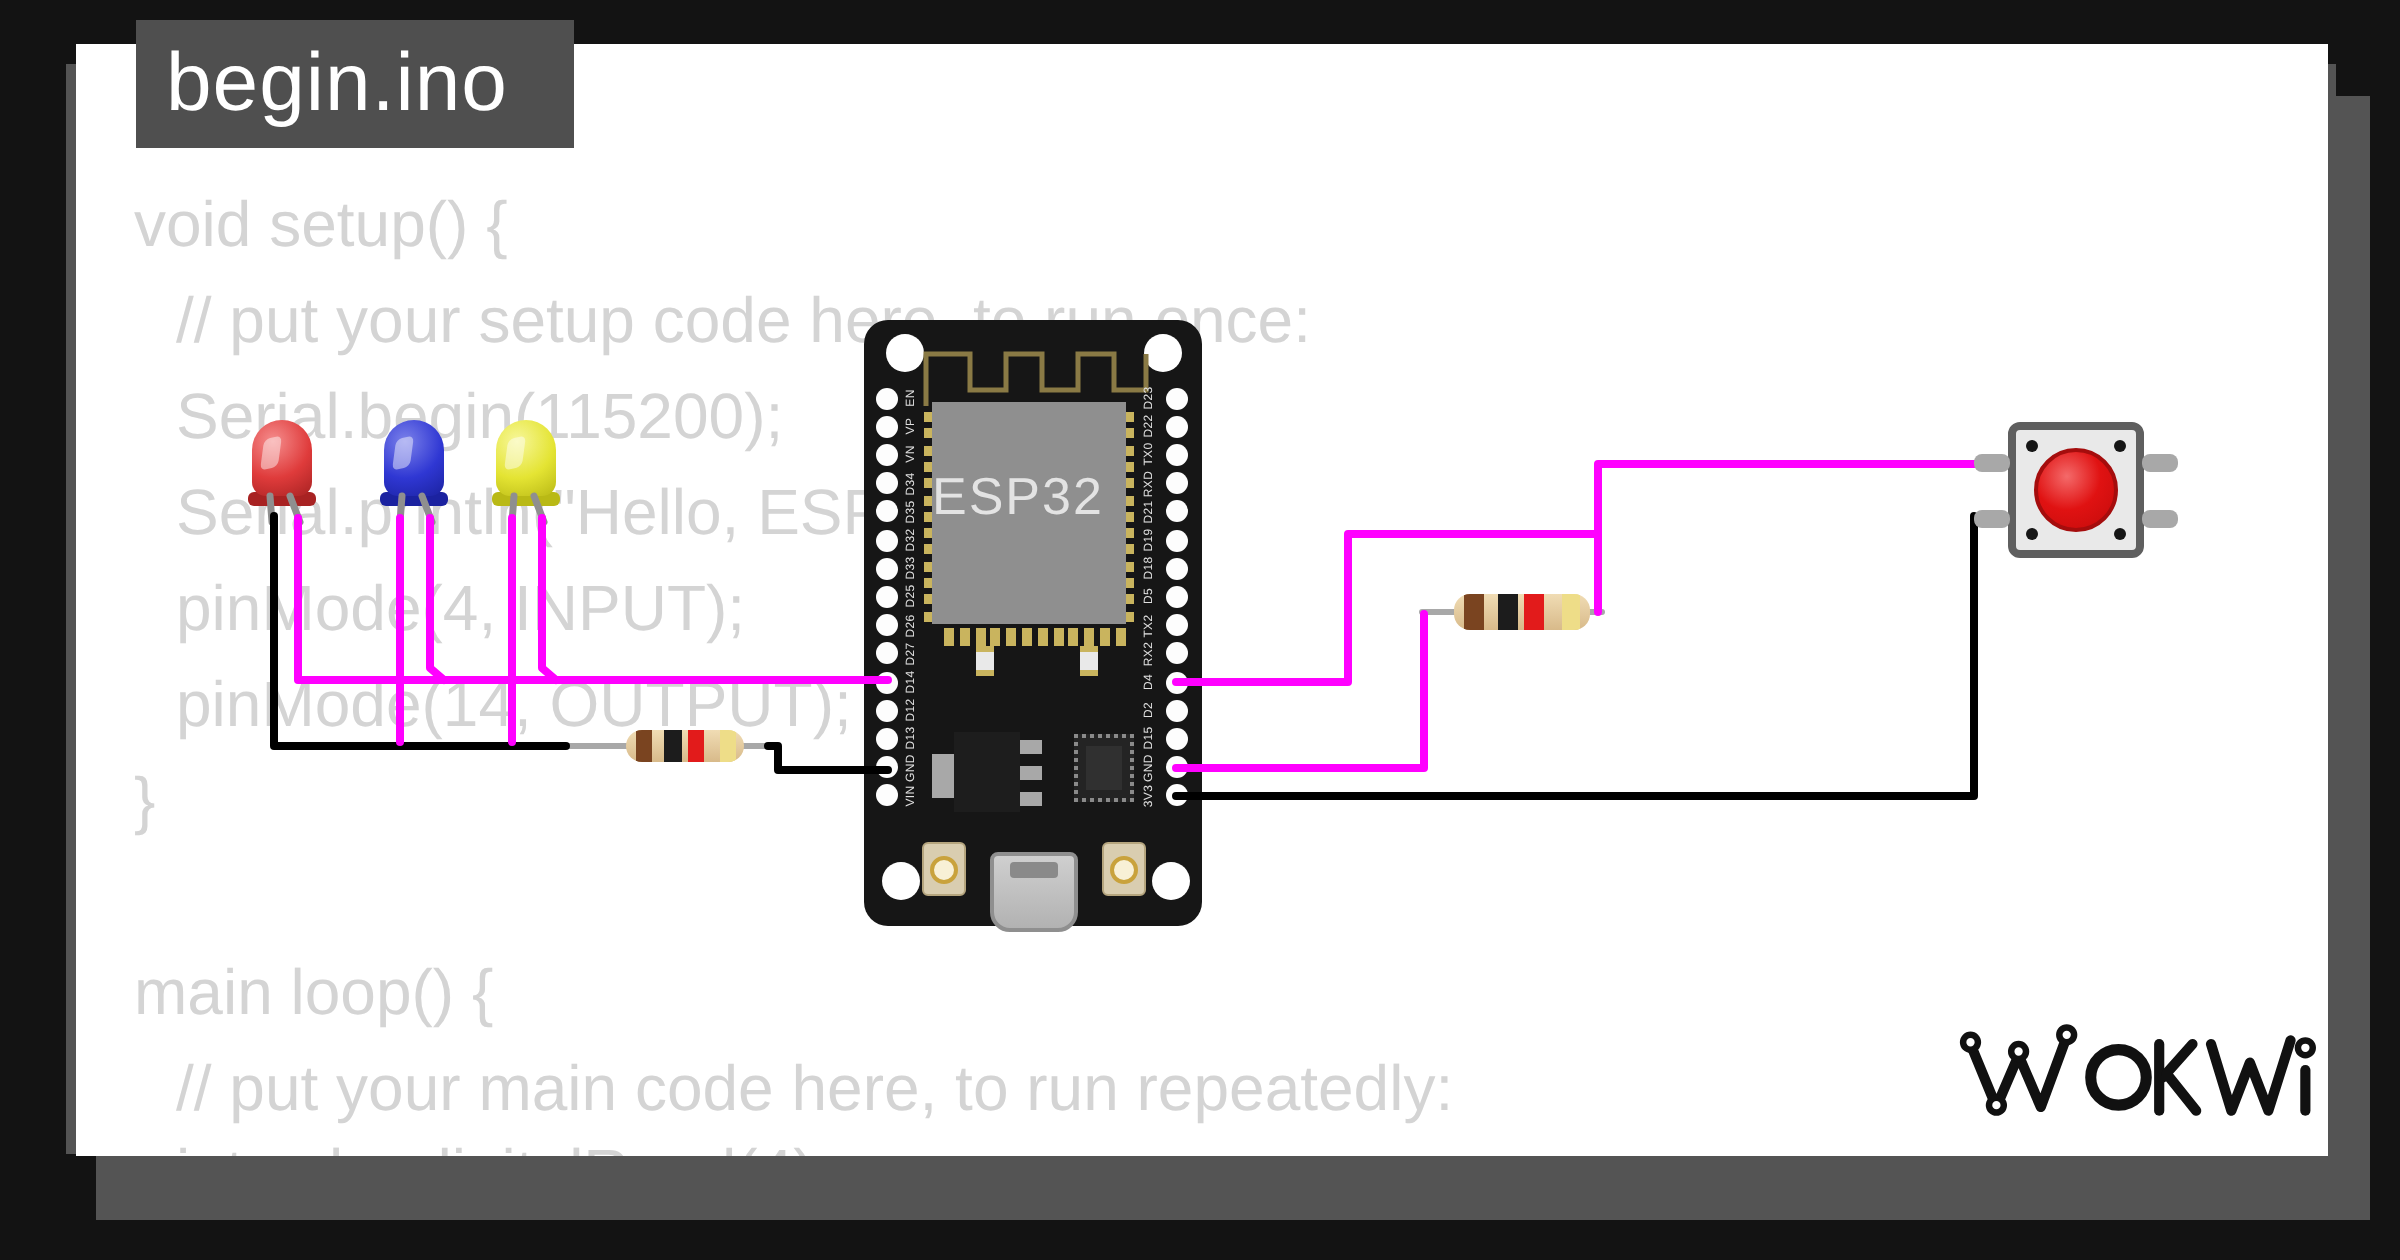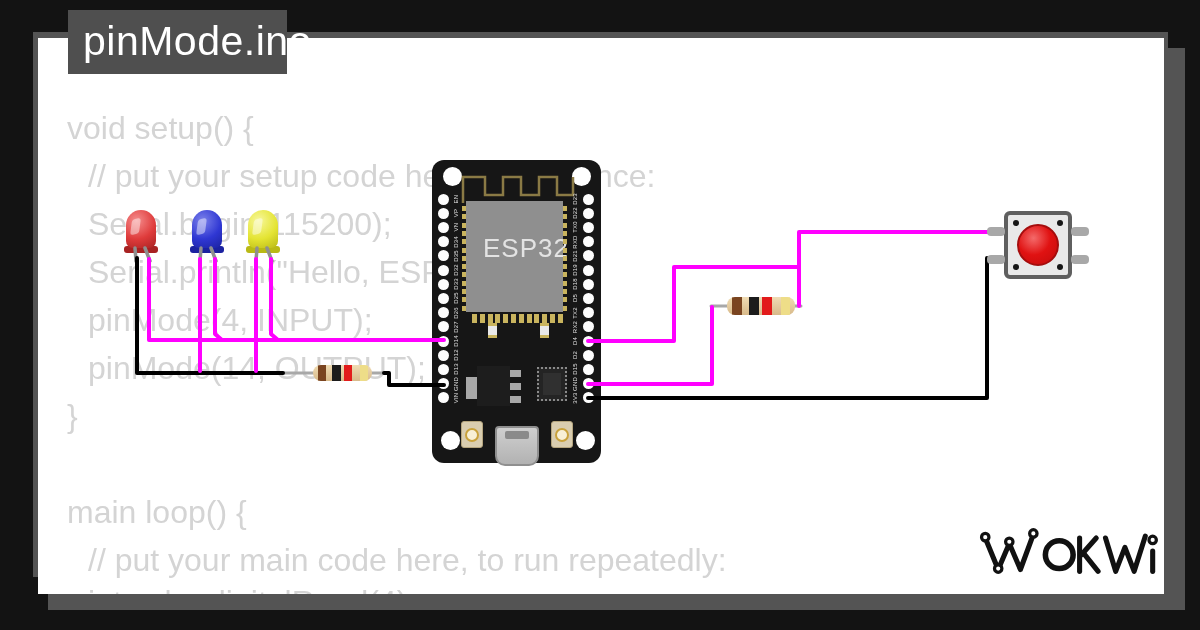--- a/index.html
+++ b/index.html
@@ -1,31 +1,31 @@
 <!DOCTYPE html>
 <html><head>
 <meta charset="utf-8">
 <style>
   html,body{margin:0;padding:0;background:#131313;width:1200px;height:630px;overflow:hidden;}
   *{box-sizing:border-box;}
   .stage{position:absolute;left:0;top:0;width:1200px;height:630px;background:#131313;
          font-family:"Liberation Sans",sans-serif;}
   .shadow{position:absolute;left:48px;top:48px;width:1137px;height:562px;background:#545454;z-index:0;}
   .frame{position:absolute;left:33px;top:32px;width:1135px;height:545px;background:#545454;z-index:1;}
-  .card{position:absolute;left:38px;top:38px;width:1126px;height:556px;background:#ffffff;z-index:2;overflow:hidden;}
+  .card{position:absolute;left:38px;top:22px;width:1126px;height:556px;background:#ffffff;z-index:2;overflow:hidden;}
   .title-box{position:absolute;left:68px;top:10px;width:219px;height:64px;background:#4f4f4f;z-index:9;
              color:#fff;font-size:41px;line-height:62px;padding-left:15px;letter-spacing:0.5px;}
   .code-line{position:absolute;font-size:32px;color:#d4d4d4;white-space:pre;letter-spacing:0px;}
   
   .board{position:absolute;left:432px;top:160px;width:169px;height:303px;background:#161616;border-radius:12px;z-index:3;}
   .hole{position:absolute;width:19px;height:19px;border-radius:50%;background:#fff;}
   .pin{position:absolute;width:11px;height:11px;border-radius:50%;background:#fdfdfd;}
   .pin-label{position:absolute;font-size:6px;color:#e0e0e0;white-space:nowrap;transform:translate(-50%,-50%) rotate(-90deg);letter-spacing:0.2px;}
   .module{position:absolute;left:34px;top:41px;width:97px;height:111px;background:#8f8f8f;}
-  .module-label{position:absolute;left:0;top:32px;width:100%;text-align:left;font-size:26px;color:#e3e3e3;letter-spacing:1px;padding-left:17px;}
+  .module-label{position:absolute;left:0;top:32px;width:100%;text-align:left;font-size:26px;color:#e3e3e3;letter-spacing:1px;}
   .pad{position:absolute;background:#c9b45e;}
   .capc{position:absolute;width:9px;height:15px;background:#e9e9e9;border-top:3px solid #c9b45e;border-bottom:3px solid #c9b45e;top:163px;}
   .regulator{position:absolute;left:45px;top:206px;width:33px;height:40px;background:#1d1d1d;}
   .reg-tab{position:absolute;background:#a8a8a8;}
   .qfn{position:absolute;left:105px;top:207px;width:30px;height:34px;background:#242424;border:2px dotted #8a8a8a;}
   .qfn-core{position:absolute;left:4px;top:4px;right:4px;bottom:4px;background:#303030;}
   .brd-btn{position:absolute;width:22px;height:27px;background:#d9cdb0;border:1px solid #b5a57e;border-radius:3px;top:261px;}
   .brd-btn .ring{position:absolute;left:3px;top:6px;width:14px;height:14px;border-radius:50%;background:#f8f0d6;border:2px solid #c9a23c;}
   .usb{position:absolute;left:63px;top:266px;width:44px;height:40px;background:linear-gradient(180deg,#cfcfcf,#b2b2b2);
        border:2px solid #8f8f8f;border-radius:4px 4px 10px 10px;}
@@ -293,14 +293,14 @@
     <div class="pb-screw" style="right:5px;top:5px;"></div>
     <div class="pb-screw" style="left:5px;bottom:5px;"></div>
     <div class="pb-screw" style="right:5px;bottom:5px;"></div>
     <div class="pb-cap"></div>
     <div class="pb-leg" style="left:-21px;top:12px;"></div>
     <div class="pb-leg" style="left:-21px;top:40px;"></div>
     <div class="pb-leg" style="right:-21px;top:12px;"></div>
     <div class="pb-leg" style="right:-21px;top:40px;"></div>
   </div>
 
-  <div class="title-box">pinMode.ino</div>
+  <div class="title-box">begin.ino</div>
 </div>
 
 </body></html>

